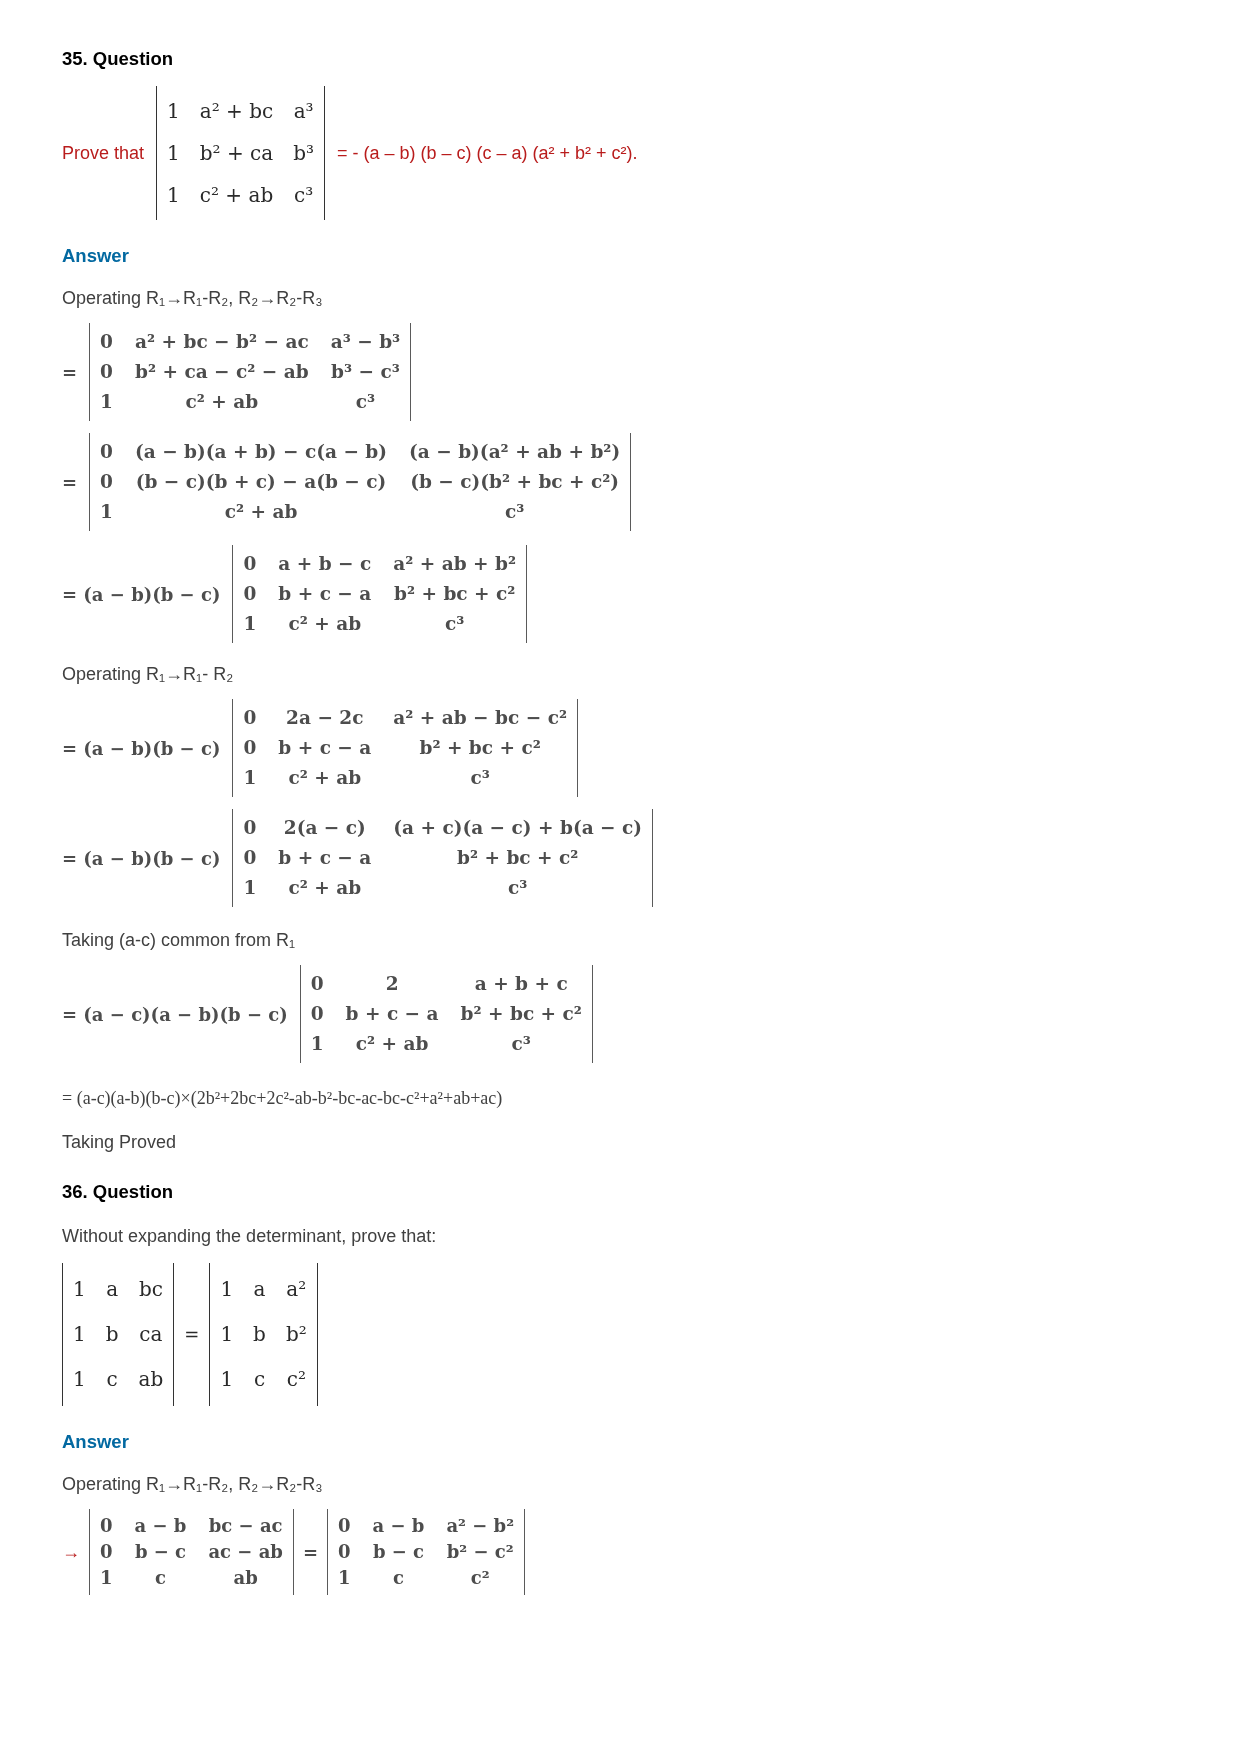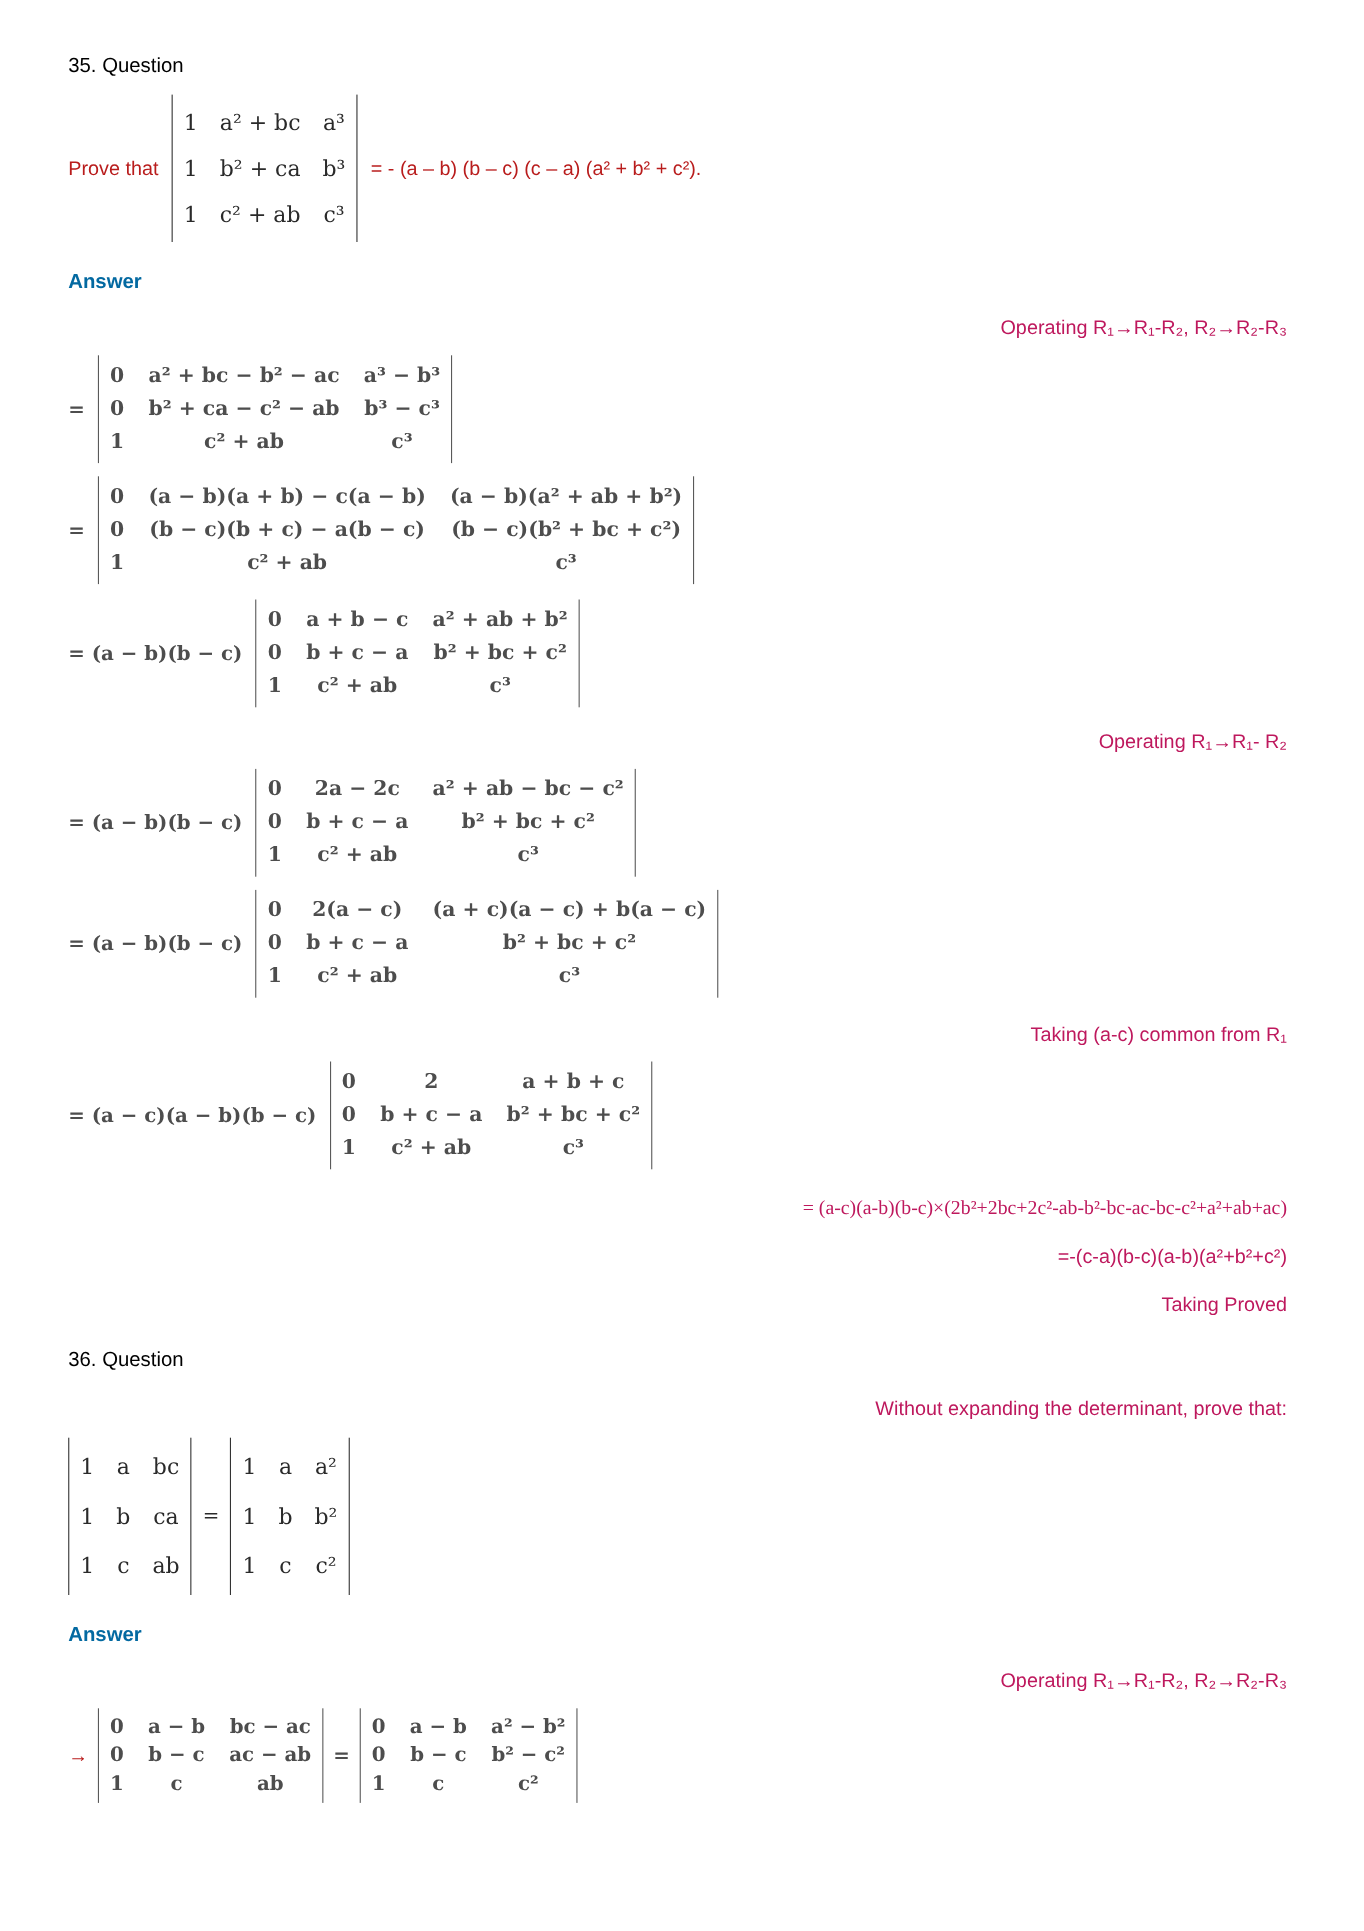--- a/index.html
+++ b/index.html
@@ -4,23 +4,23 @@
 <style>
   html,body{margin:0;padding:0;background:#ffffff;}
   body{
     width:1240px;min-height:1755px;
     font-family:"Liberation Sans","DejaVu Sans",sans-serif;
     color:#1c1c1c;font-size:18px;box-sizing:border-box;
     overflow:hidden;
   }
   .content{padding:48px 70px 0 62px;}
 
-  .qheading{font-weight:400;font-size:18.5px;color:#000;line-height:22px;margin-top:28px;}
+  .qheading{font-weight:700;font-size:18.5px;color:#000;line-height:22px;margin-top:28px;}
   .qheading.first{margin-top:0;}
-  .para{line-height:22px;margin-top:22px;color:#be185d;text-align:right;}
+  .para{line-height:22px;margin-top:22px;color:#404040;}
   .para.tight{margin-top:20px;}
   .answer{font-weight:700;font-size:18.5px;color:#0369a1;line-height:22px;margin-top:25px;}
 
   
   .mline{display:flex;align-items:center;gap:12px;margin-top:14px;}
   .mline.close{margin-top:12px;}
   .mline .prefix{white-space:nowrap;}
 
   
   .det{
@@ -162,21 +162,20 @@
         <span class="mcell">b² + bc + c²</span>
         <span class="mcell">1</span>
         <span class="mcell">c² + ab</span>
         <span class="mcell">c³</span>
       </span>
   </div>
 
 
   <div class="para" style="margin-top:24px;font-family:Liberation Serif, serif;">= (a-c)(a-b)(b-c)×(2b²+2bc+2c²-ab-b²-bc-ac-bc-c²+a²+ab+ac)</div>
 
-  <div class="para">=-(c-a)(b-c)(a-b)(a²+b²+c²)</div>
 
   <div class="para">Taking Proved</div>
 
   <div class="qheading">36. Question</div>
 
   <div class="para">Without expanding the determinant, prove that:</div>
 
   <div class="mline serif-light q36-formula" style="margin-top:16px;gap:10px;">
     <span class="det" style="grid-template-columns: repeat(3, auto);">
         <span class="mcell">1</span>

